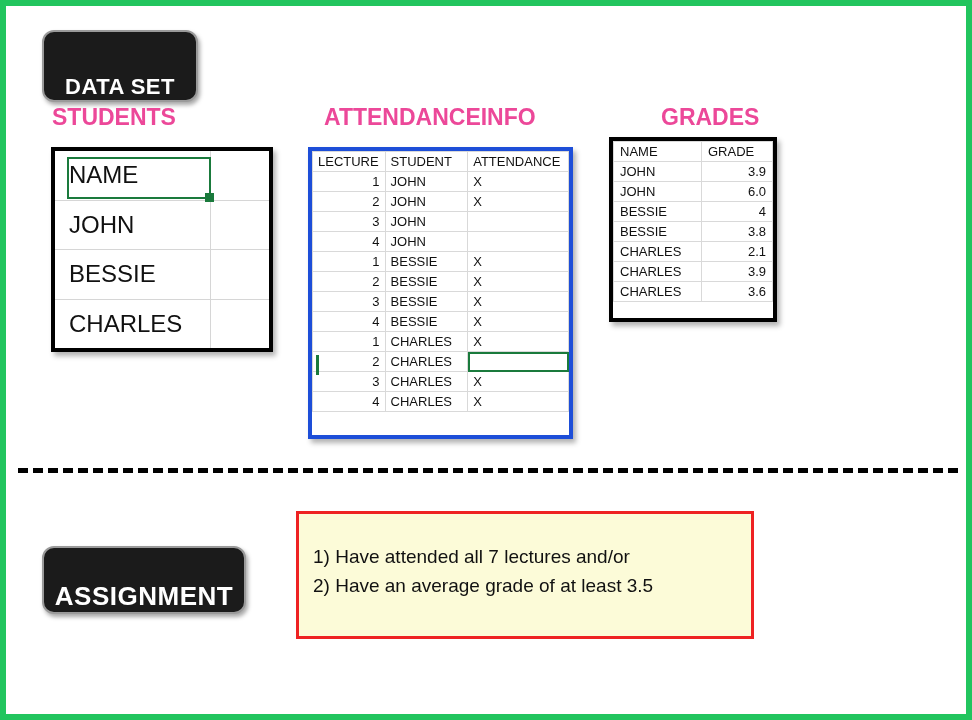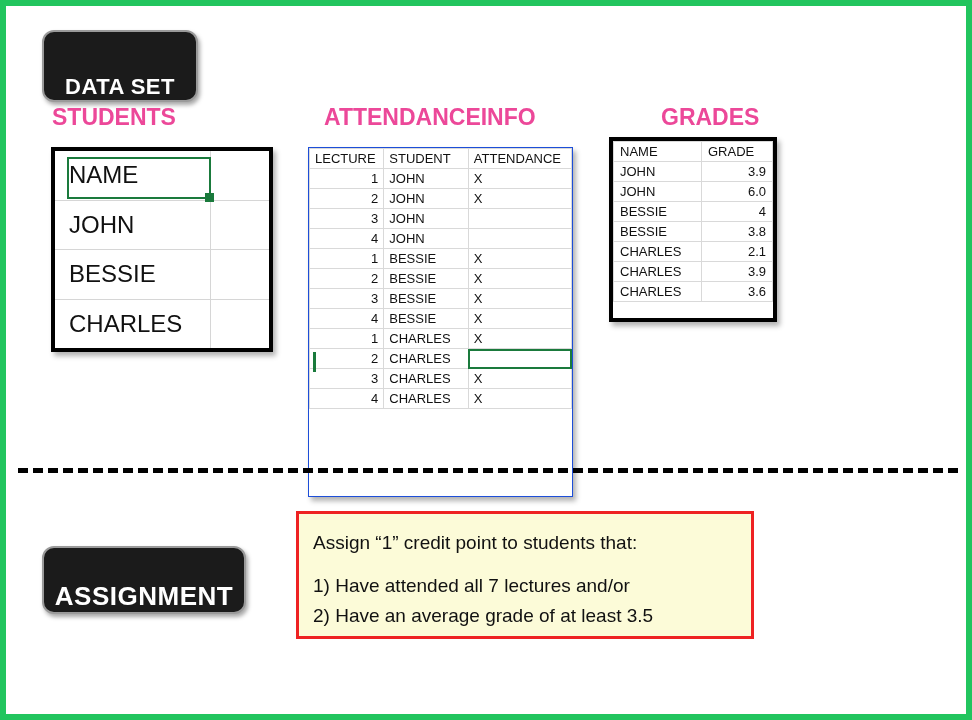--- a/index.html
+++ b/index.html
@@ -102,23 +102,23 @@
     position: absolute;
     right: -5px; bottom: -5px;
     width: 9px; height: 9px;
     background: #1a7a3c;
   }
 
   
   #attendance-table {
     position: absolute;
     left: 302px; top: 141px;
-    width: 265px; height: 350px;
-    background: #ffffff;
-    border: 1px solid #1d4ed8;
+    width: 265px; height: 292px;
+    background: #ffffff;
+    border: 4px solid #1d4ed8;
     box-sizing: border-box;
     box-shadow: 3px 4px 5px rgba(0,0,0,0.30);
   }
   #attendance-table table {
     border-collapse: collapse;
     width: 100%;
     font-size: 13px;
     color: #111111;
   }
   #attendance-table th, #attendance-table td {
@@ -346,19 +346,18 @@
     </table>
   </div>
 
   <div id="divider"></div>
 
   <div class="pill" id="pill-assignment">
     <span>ASSIGNMENT</span>
   </div>
 
   <div id="assignment-note">
-    <div>Assign “1” credit point to students that:</div>
     <div class="spacer"></div>
     <div>1) Have attended all 7 lectures and/or</div>
     <div>2) Have an average grade of at least 3.5</div>
   </div>
 
 </div>
 
 </body></html>

